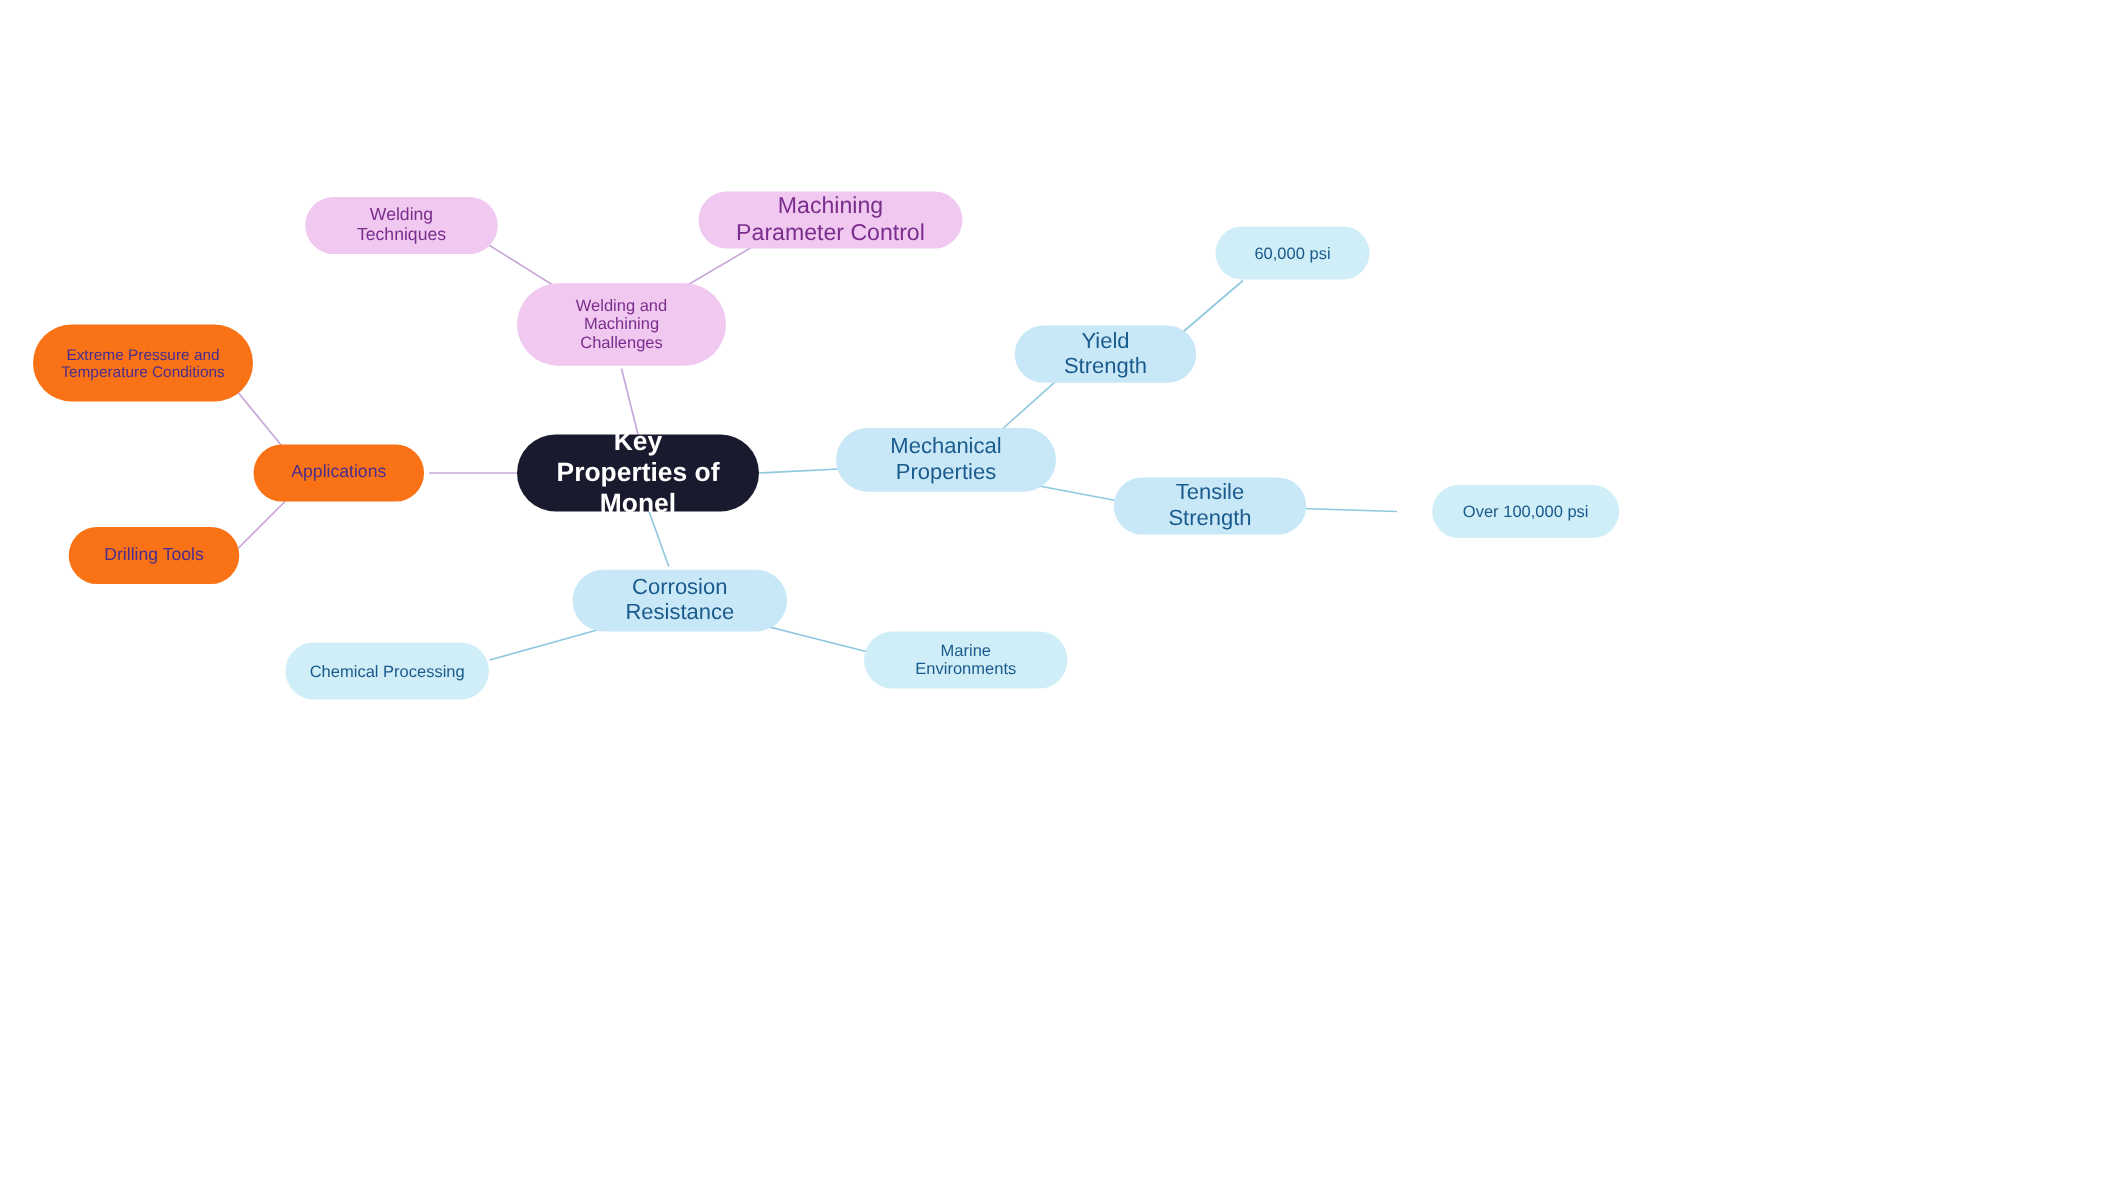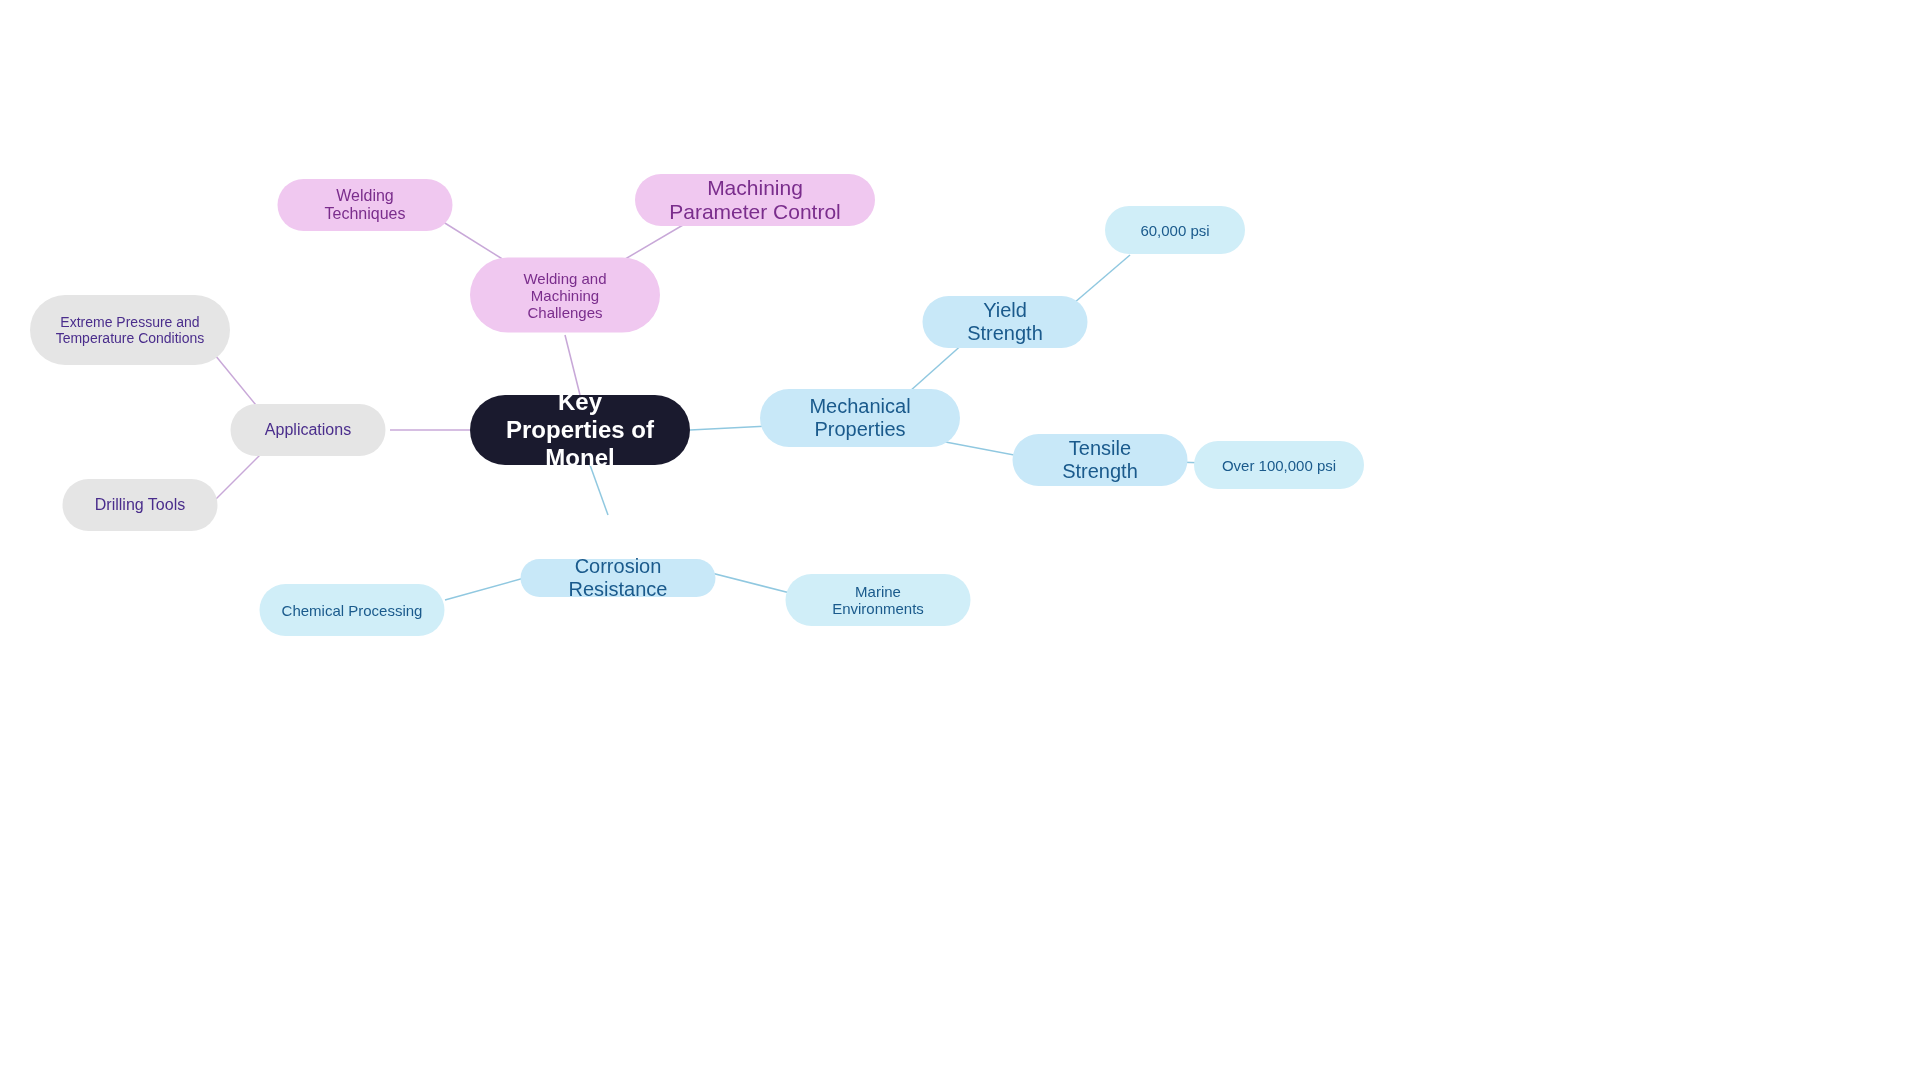--- a/index.html
+++ b/index.html
@@ -45,21 +45,21 @@
     .node-pink {
       background: #f0c8f0;
       color: #7a2d8c;
       font-size: 16px;
       font-weight: 500;
       padding: 6px 24px;
       border: none;
     }
 
     .node-purple {
-      background: #e5e5e5;
+      background: #f97316;
       color: #4a2d8c;
       font-size: 16px;
       font-weight: 500;
       padding: 14px 24px;
       border: none;
     }
 
     .node-blue {
       background: #c8e8f8;
       color: #1a5a8c;
@@ -149,25 +149,25 @@
 </div>
 
 <div class="node node-blue-small" style="left: 1175px; top: 230px; width: 140px; height: 48px;">
   <span>60,000 psi</span>
 </div>
 
 <div class="node node-blue" style="left: 1100px; top: 460px; width: 175px; height: 52px; justify-content: center;">
   <span>Tensile Strength</span>
 </div>
 
-<div class="node node-blue-small" style="left: 1279px; top: 465px; width: 170px; height: 48px; align-items: center;">
+<div class="node node-blue-small" style="left: 1387px; top: 465px; width: 170px; height: 48px; align-items: center;">
   <span>Over 100,000 psi</span>
 </div>
 
-<div class="node node-blue" style="left: 618px; top: 546px; width: 195px; height: 38px; margin-top: 32px;">
+<div class="node node-blue" style="left: 618px; top: 546px; width: 195px; height: 56px;">
   <span>Corrosion Resistance</span>
 </div>
 
 <div class="node node-blue-small" style="left: 352px; top: 610px; width: 185px; height: 52px;">
   <span>Chemical Processing</span>
 </div>
 
 <div class="node node-blue-small" style="left: 878px; top: 600px; width: 185px; height: 52px;">
   <span>Marine Environments</span>
 </div>

